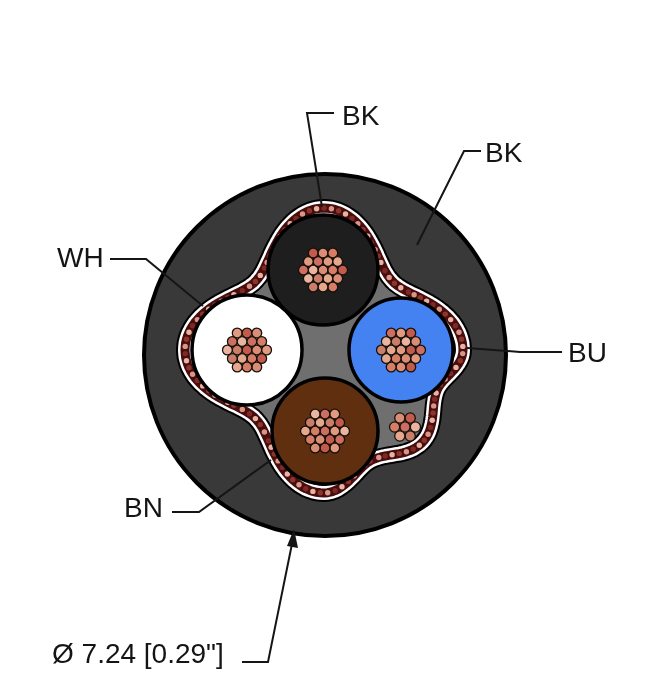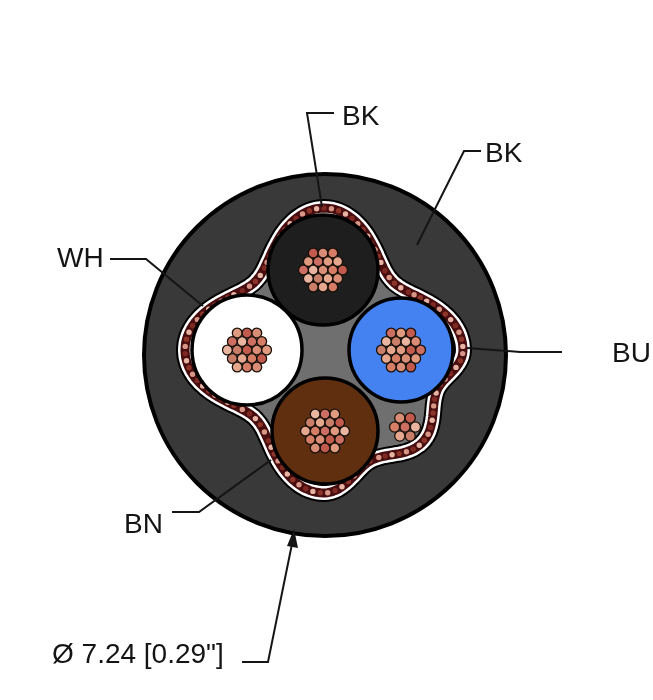--- a/index.html
+++ b/index.html
@@ -234,16 +234,16 @@
       <polyline points="481,151 464,151 417,245" fill="none" stroke="#151515" stroke-width="2"></polyline>
       <polyline points="110,259 146,259 203,306" fill="none" stroke="#151515" stroke-width="2"></polyline>
       <polyline points="562,352 520,352 467,348" fill="none" stroke="#151515" stroke-width="2"></polyline>
       <polyline points="172,512 199,512 271,460" fill="none" stroke="#151515" stroke-width="2"></polyline>
       <polyline points="242,662 268,662 294,534" fill="none" stroke="#151515" stroke-width="2"></polyline>
       <polygon points="294,529 298,548 287,546" fill="#151515"></polygon>
     </svg>
   <div class="lbl" style="left: 342px; top: 101px;">BK</div>
   <div class="lbl" style="left: 485px; top: 138px;">BK</div>
   <div class="lbl" style="left: 57px; top: 243px;">WH</div>
-  <div class="lbl" style="left: 568px; top: 338px; margin-left: 44px;">BU</div>
-  <div class="lbl" style="left: 124px; top: 493px; margin-top: 16px;">BN</div>
+  <div class="lbl" style="left: 568px; top: 338px;">BU</div>
+  <div class="lbl" style="left: 124px; top: 493px;">BN</div>
   <div class="lbl" style="left: 52px; top: 639px;">Ø 7.24 [0.29"]</div>
 </div>
 
 </body></html>

